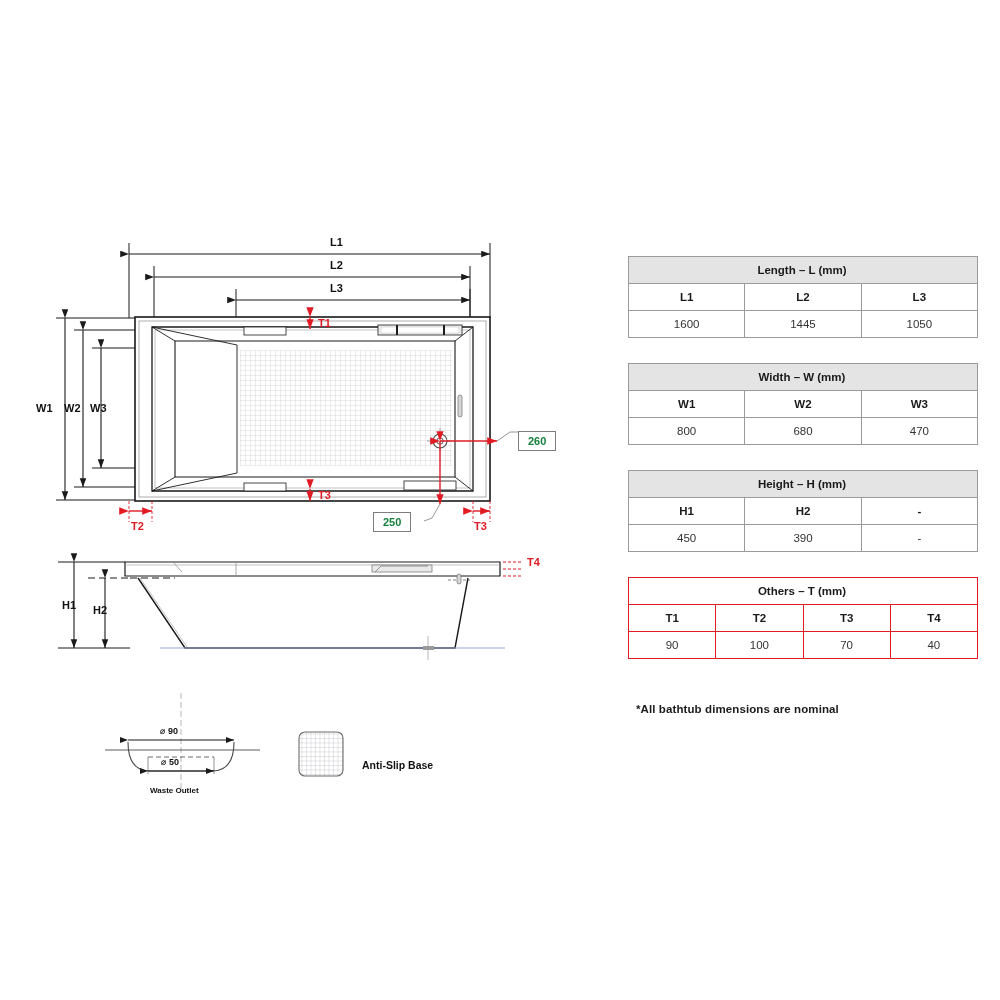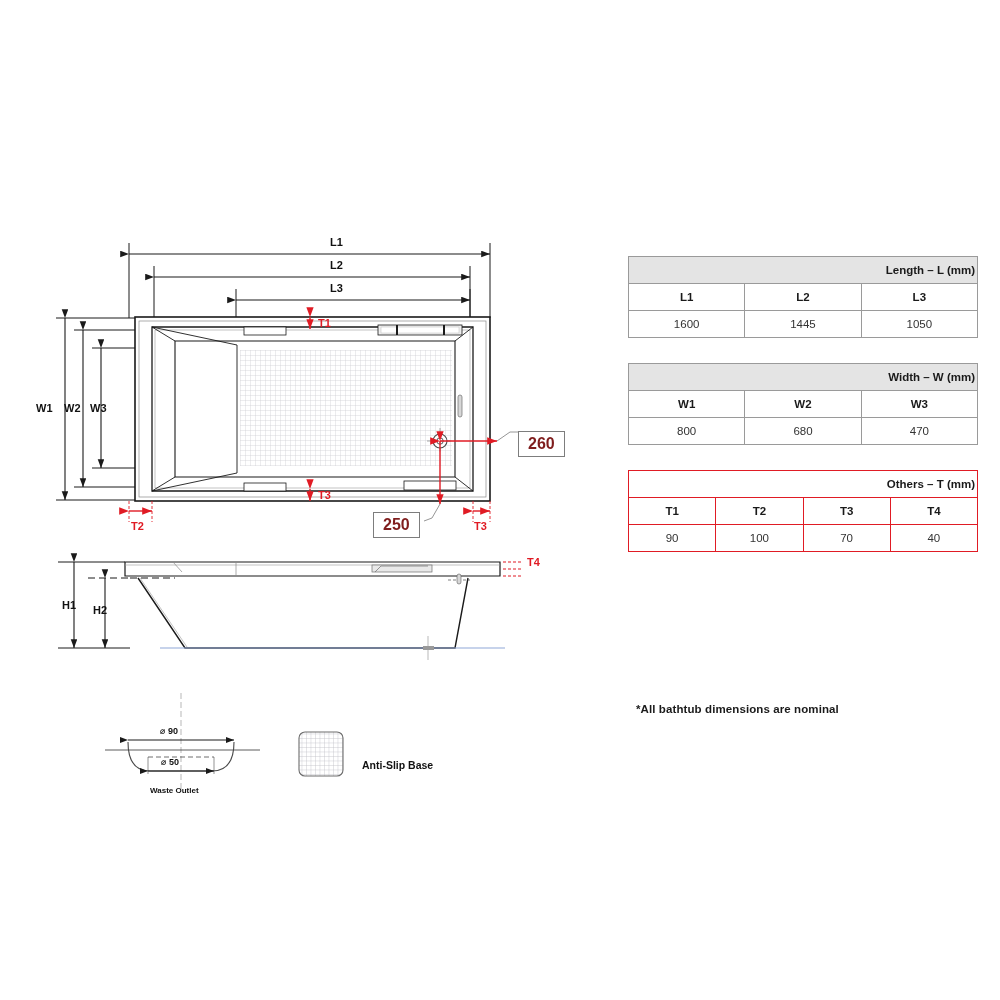--- a/index.html
+++ b/index.html
@@ -25,21 +25,21 @@
     border:1px solid #9a9a9a;
     height:26px;
     text-align:center;
     font-size:11.5px;
     color:#1a1a1a;
     padding:0 2px;
     background:#ffffff;
   }
   table.dimtable td.hdr{
     background:#e4e4e4;
-    text-align:right;
+    text-align:center;
     padding-left:0;
     font-weight:bold;
     font-size:11.5px;
   }
   table.dimtable td.colhdr{font-weight:bold;}
   table.dimtable td.val{font-weight:normal;color:#333;}
 
   
   table.dimtable.red td{border:1px solid #e01b24;}
   table.dimtable.red td.hdr{background:#ffffff;}
@@ -52,21 +52,21 @@
 
   
   .lbl{position:absolute;font-size:11px;font-weight:bold;color:#111;white-space:nowrap;}
   .lbl.red{color:#e01b24;}
   .lbl.small{font-size:9px;font-weight:bold;}
   .lbl.tiny{font-size:8px;font-weight:bold;}
   .callout{
     position:absolute;
     border:1px solid #7d7d7d;
     background:#fff;
-    font-size:16px;font-weight:bold;color:#7f1d1d;
+    font-size:11px;font-weight:bold;color:#15803d;
     padding:3px 9px;
     white-space:nowrap;
   }
   .antislip-label{position:absolute;font-size:10.5px;font-weight:bold;color:#111;margin-left:8px;}
 </style>
 </head>
 <body>
 
 <div id="sheet">
 
@@ -327,20 +327,37 @@
         <td class="colhdr">W3</td>
       </tr>
       <tr>
         <td class="val">800</td>
         <td class="val">680</td>
         <td class="val">470</td>
       </tr>
     </tbody>
       </table>
 
+    <table class="dimtable">
+      <tbody>
+          <tr>
+            <td class="hdr" colspan="3">Height – H (mm)</td>
+          </tr>
+      <tr>
+        <td class="colhdr">H1</td>
+        <td class="colhdr">H2</td>
+        <td class="colhdr">-</td>
+      </tr>
+      <tr>
+        <td class="val">450</td>
+        <td class="val">390</td>
+        <td class="val">-</td>
+      </tr>
+    </tbody>
+      </table>
 
     <table class="dimtable red">
       <tbody>
           <tr>
             <td class="hdr" colspan="4">Others – T (mm)</td>
           </tr>
       <tr>
         <td class="colhdr">T1</td>
         <td class="colhdr">T2</td>
         <td class="colhdr">T3</td>

